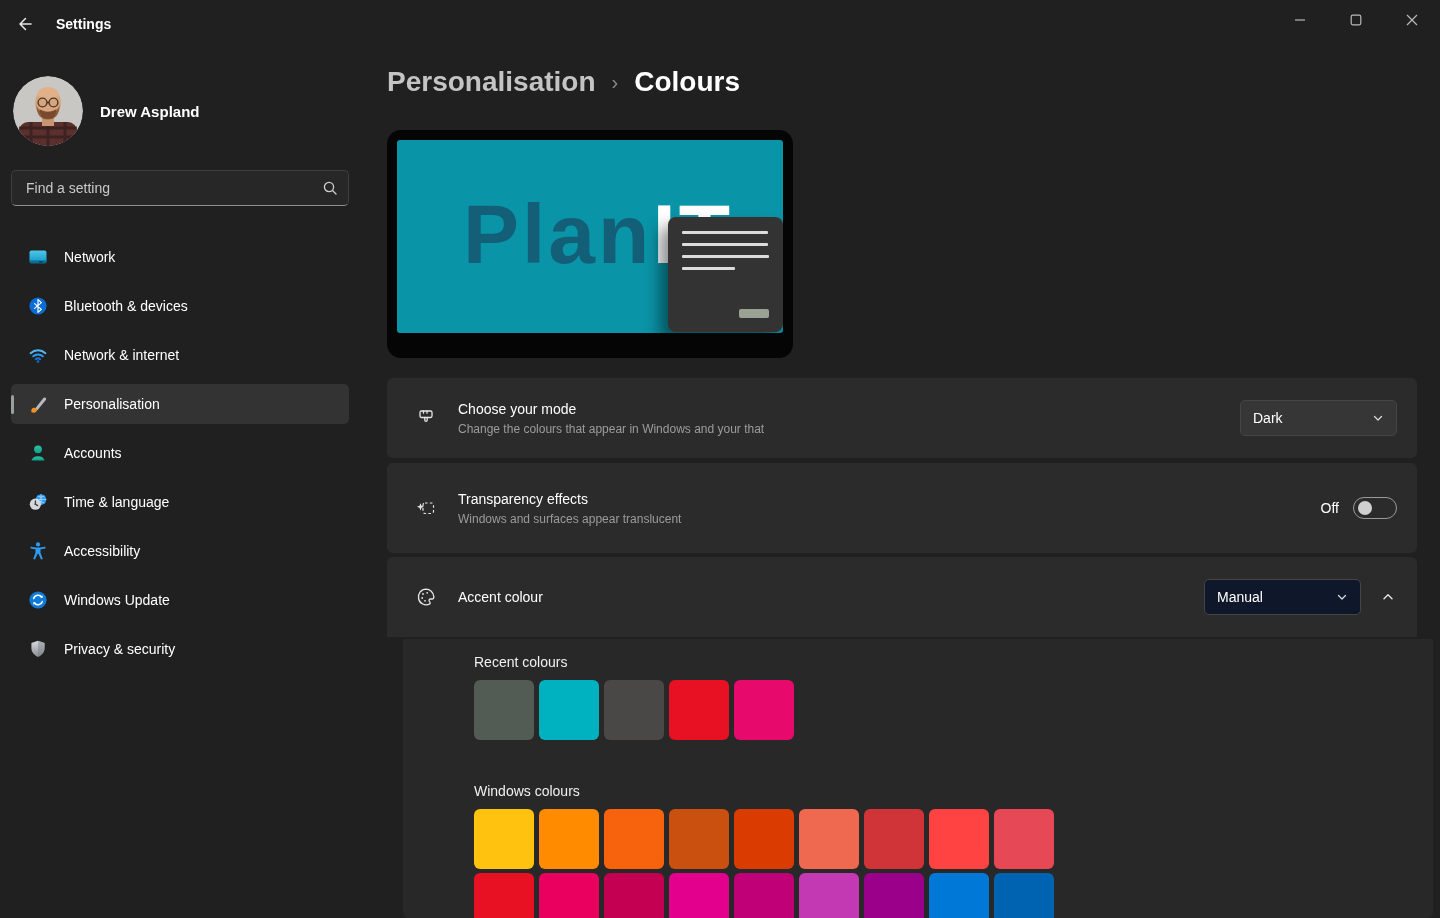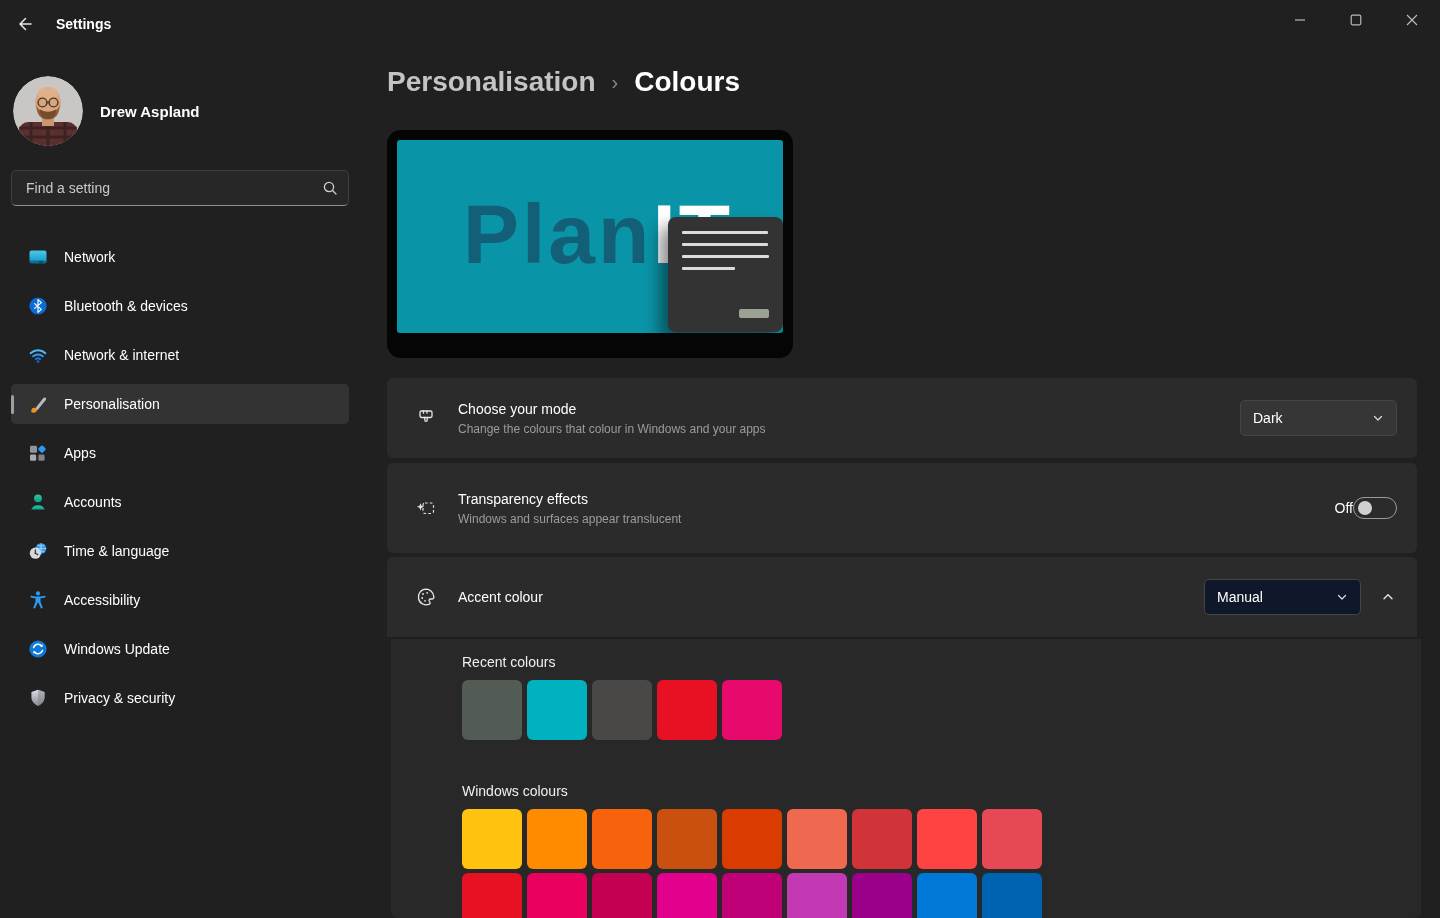--- a/index.html
+++ b/index.html
@@ -59,28 +59,28 @@
   .card-mode{top:330px;height:80px;align-items:center;}
   .card-trans{top:415px;height:90px;}
   .card-accent{top:509px;height:80px;border-radius:6px 6px 0 0;}
   .row-icon{width:22px;height:22px;margin-right:21px;flex:0 0 auto;display:flex;}
   .row-text{flex:1;min-width:0;}
   .row-title{font-size:14px;color:#fff;}
   .row-sub{font-size:12px;color:#9c9c9c;margin-top:5px;}
   .dropdown{width:157px;height:36px;background:#363636;border:1px solid #454545;border-radius:5px;
     display:flex;align-items:center;justify-content:space-between;padding:0 12px;font-size:14px;cursor:pointer;}
   .dropdown.light{background:#0f172a;}
-  .toggle-wrap{display:flex;align-items:center;}
+  .toggle-wrap{display:flex;align-items:center;gap:14px;}
   .toggle-label{font-size:14px;color:#fff;}
   .toggle{position:relative;width:44px;height:22px;border:1px solid #9a9a9a;border-radius:12px;cursor:pointer;}
   .toggle-knob{position:absolute;left:4px;top:3px;width:14px;height:14px;border-radius:50%;background:#d0d0d0;}
   .expander-chevron{margin-left:18px;width:18px;height:18px;display:flex;align-items:center;justify-content:center;cursor:pointer;}
 
   
-  .accent-body{position:absolute;left:8px;top:591px;width:1030px;height:279px;background:#282828;
+  .accent-body{position:absolute;left:20px;top:591px;width:1030px;height:279px;background:#282828;
     border-radius:0 0 6px 6px;overflow:hidden;padding:15px 20px 0 71px;}
   .swatch-label{font-size:14px;color:#f0f0f0;margin-bottom:10px;}
   .recent-row{display:flex;gap:5px;margin-bottom:43px;}
   .win-grid{display:grid;grid-template-columns:repeat(9,60px);column-gap:5px;row-gap:4px;}
   .swatch{width:60px;height:60px;border-radius:6px;cursor:pointer;}
 
   svg{display:block;}
 </style>
 </head>
 <body>
@@ -195,31 +195,20 @@
     <div class="nav-item selected">
       <span class="nav-icon">
         <svg viewBox="0 0 20 20" width="20" height="20">
           <path d="M7.2 14.6 15.6 3.8a1.6 1.6 0 0 1 2.4 2L9.4 16.2z" fill="#b6bbc1"></path>
           <path d="M3.6 18.3c-1-2.6.8-4.8 3.2-4.5l2.3 2c-.2 2.4-3 3.6-5.5 2.5z" fill="#f2921f"></path>
         </svg>
       </span>
       <span class="nav-label">Personalisation</span>
     </div>
 
-    <div class="nav-item">
-      <span class="nav-icon">
-        <svg viewBox="0 0 20 20" width="20" height="20">
-          <rect x="2" y="2.8" width="7" height="7" rx="1.4" fill="#8f959c"></rect>
-          <rect x="2" y="11.6" width="6.2" height="6.2" rx="1.3" fill="#a6abb1"></rect>
-          <rect x="10.4" y="11.6" width="6.2" height="6.2" rx="1.3" fill="#7d838a"></rect>
-          <rect x="11" y="3.2" width="6" height="6" rx="1.2" fill="#2e9bf3" transform="rotate(45 14 6.2)"></rect>
-        </svg>
-      </span>
-      <span class="nav-label">Apps</span>
-    </div>
 
     <div class="nav-item">
       <span class="nav-icon">
         <svg viewBox="0 0 20 20" width="20" height="20">
           <defs>
               <linearGradient id="accg" x1="0" y1="0" x2="0" y2="1">
                 <stop offset="0" stop-color="#2cc5a5"></stop>
                 <stop offset="1" stop-color="#0f9f8c"></stop>
               </linearGradient>
             </defs>
@@ -312,21 +301,21 @@
   <div class="card card-mode">
     <span class="row-icon">
       <svg viewBox="0 0 22 22" width="22" height="22" fill="none" stroke="#e6e6e6" stroke-width="1.3" stroke-linecap="round" stroke-linejoin="round">
         <rect x="5" y="4" width="12" height="6.5" rx="1.4"></rect>
         <path d="M8.5 4v2.2M12 4v2.2"></path>
         <path d="M9.8 10.5v2.6a1.2 1.2 0 0 0 2.4 0v-2.6"></path>
       </svg>
     </span>
     <div class="row-text">
       <div class="row-title">Choose your mode</div>
-      <div class="row-sub">Change the colours that colour in Windows and your apps</div>
+      <div class="row-sub">Change the colours that appear in Windows and your that</div>
     </div>
     <div class="dropdown">
       <span>Dark</span>
       <span>
         <svg width="12" height="12" viewBox="0 0 12 12">
             <path d="M2.5 4.5 6 8l3.5-3.5" stroke="#dcdcdc" stroke-width="1.2" fill="none" stroke-linecap="round" stroke-linejoin="round"></path>
           </svg>
       </span>
     </div>
   </div>

